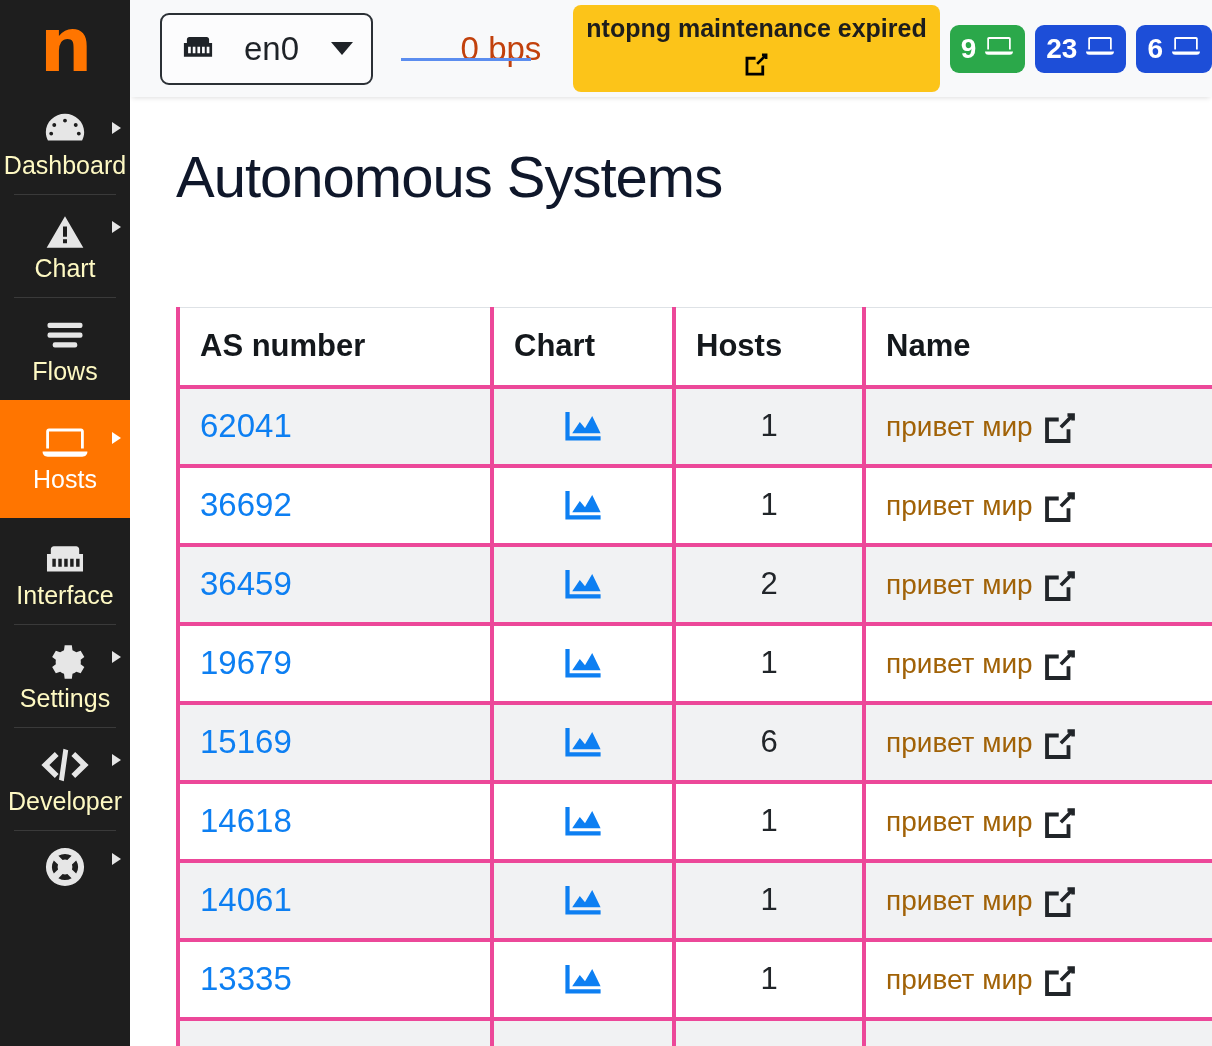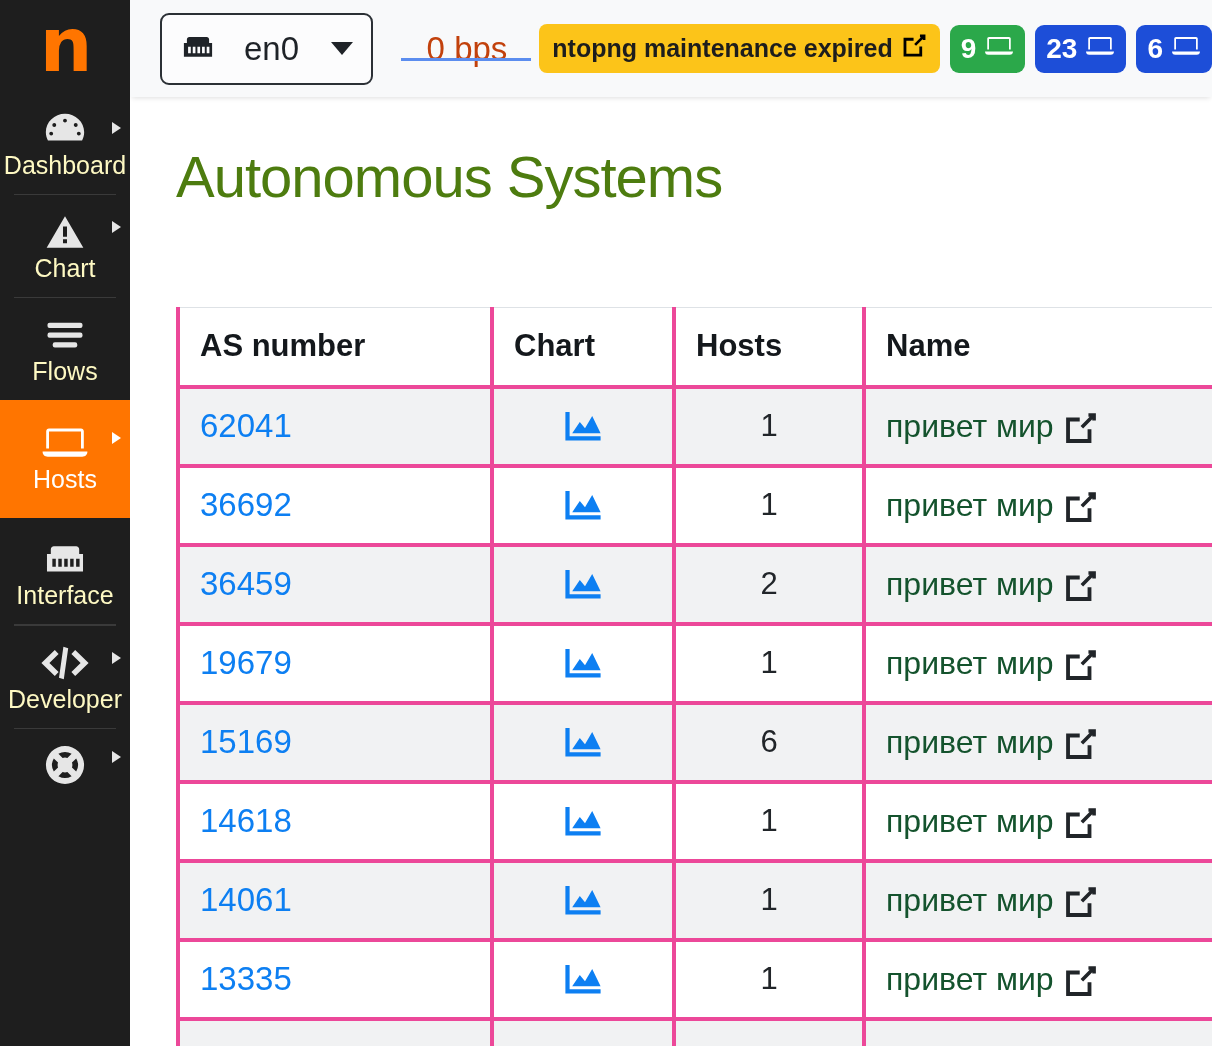--- a/index.html
+++ b/index.html
@@ -104,42 +104,42 @@
     margin-left: 8px;
   }
   .alert-pill {
     margin-left: 32px;
     background: #fcc419;
     color: #1d1d1d;
     font-weight: 700;
     font-size: 25px;
     border-radius: 8px;
     padding: 9px 13px;
-    display: flex; align-items: center; gap: 9px;
+    display: flex; align-items: center; gap: 9px; flex-direction: column;
   }
   .badge {
     margin-left: 10px;
     border-radius: 9px;
     color: #fff;
     font-weight: 700;
     font-size: 28px;
     padding: 6px 11px;
     display: flex; align-items: center; gap: 8px;
     height: 48px;
   }
   .badge.green { background: #2ba84a; }
   .badge.grey  { background: #1d4ed8; }
   .badge svg { fill: #ffffff; }
 
   
   #content { padding: 0 0 0 46px; position: relative; }
   #page-title {
     font-size: 58px;
     font-weight: 400;
-    color: #4d7c0f;
+    color: #0f172a;
     letter-spacing: -1px;
     margin-top: 46px;
   }
 
   table.as-table {
     margin-top: 97px;
     border-collapse: collapse;
     table-layout: fixed;
     width: 1320px;  
     background: #ffffff;
@@ -169,23 +169,23 @@
   td.c-asn a {
     color: #0d7ff2;
     text-decoration: none;
     font-size: 33px;
   }
   td.c-chart { text-align: center; }
   td.c-chart svg { fill: #0d7ff2; vertical-align: middle; }
   td.c-hosts { text-align: center; color: #212529; font-size: 31px; }
   td.c-name { white-space: nowrap; }
   td.c-name a {
-    color: #14532d;
+    color: #a16207;
     text-decoration: none;
-    font-size: 32px;
+    font-size: 28px;
     vertical-align: middle;
   }
   td.c-name .ext { margin-left: 10px; vertical-align: middle; }
   td.c-name .ext svg { fill: #212529; vertical-align: middle; }
 </style>
 </head>
 <body>
 
 <div id="app">
 
@@ -241,20 +241,29 @@
     <div class="nav-item" style="padding-top:20px;">
       <span class="nav-icon">
         <svg width="46" height="34" viewBox="0 0 24 17">
             <path d="M6.2 1.8h11.6c.9 0 1.6.7 1.6 1.6v2.5h2V15H2.6V5.9h2V3.4c0-.9.7-1.6 1.6-1.6zM5.4 8.4v4.2h1.8V8.4H5.4zm3.1 0v4.2h1.8V8.4H8.5zm3.1 0v4.2h1.8V8.4h-1.8zm3.1 0v4.2h1.8V8.4h-1.8zm3.1 0v4.2h1.8V8.4h-1.8z"></path>
           </svg>
       </span>
       <span class="nav-label">Interface</span>
     </div>
     <div class="nav-sep"></div>
 
+    <div class="nav-item">
+      <span class="nav-icon">
+        <svg width="40" height="40" viewBox="0 0 24 24">
+            <path d="M12 8.2a3.8 3.8 0 1 0 0 7.6 3.8 3.8 0 0 0 0-7.6zm9.4 5.1.1-1.3-.1-1.3 2.2-1.7-2.2-3.8-2.6 1a9.7 9.7 0 0 0-2.3-1.3L16.1 2h-4.3L11.4 4.9A9.7 9.7 0 0 0 9.1 6.2l-2.6-1L4.3 9l2.2 1.7-.1 1.3.1 1.3L4.3 15l2.2 3.8 2.6-1c.7.6 1.5 1 2.3 1.3l.4 2.9h4.3l.4-2.9c.8-.3 1.6-.7 2.3-1.3l2.6 1 2.2-3.8-2.2-1.7z"></path>
+          </svg>
+      </span>
+      <span class="nav-label">Settings</span>
+      <span class="nav-caret"></span>
+    </div>
     <div class="nav-sep"></div>
 
     <div class="nav-item">
       <span class="nav-icon">
         <svg width="52" height="34" viewBox="0 0 26 17">
             <path d="M7.9 2 1.2 8.5 7.9 15l1.9-2-4.6-4.5L9.8 4 7.9 2zm10.2 0-1.9 2 4.6 4.5L16.2 13l1.9 2 6.7-6.5L18.1 2zM14.6 1.1l-2.4-.7L10 15.9l2.4.7L14.6 1.1z"></path>
           </svg>
       </span>
       <span class="nav-label">Developer</span>
       <span class="nav-caret"></span>

